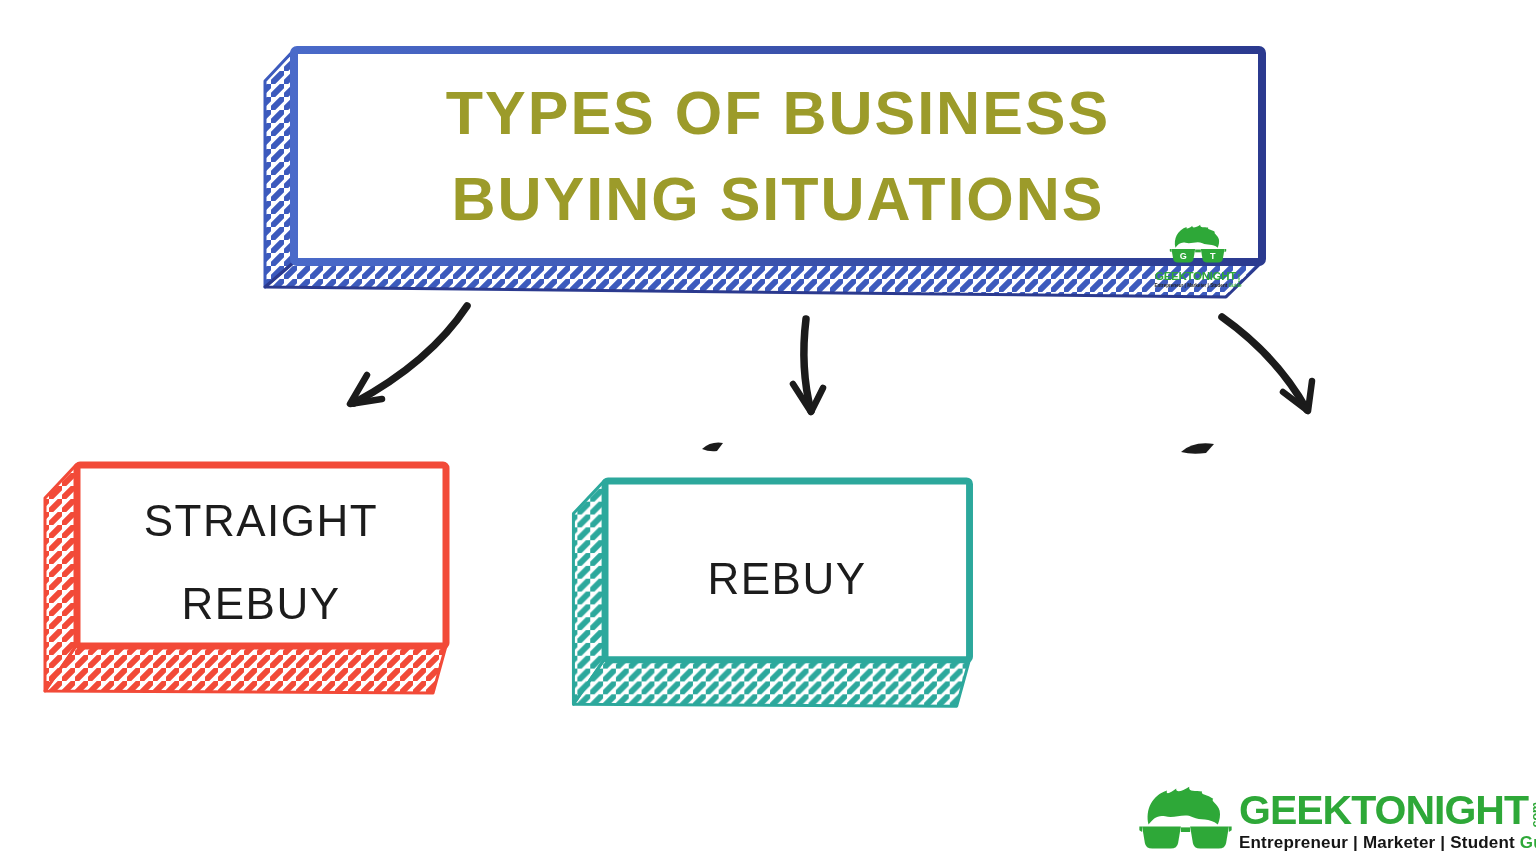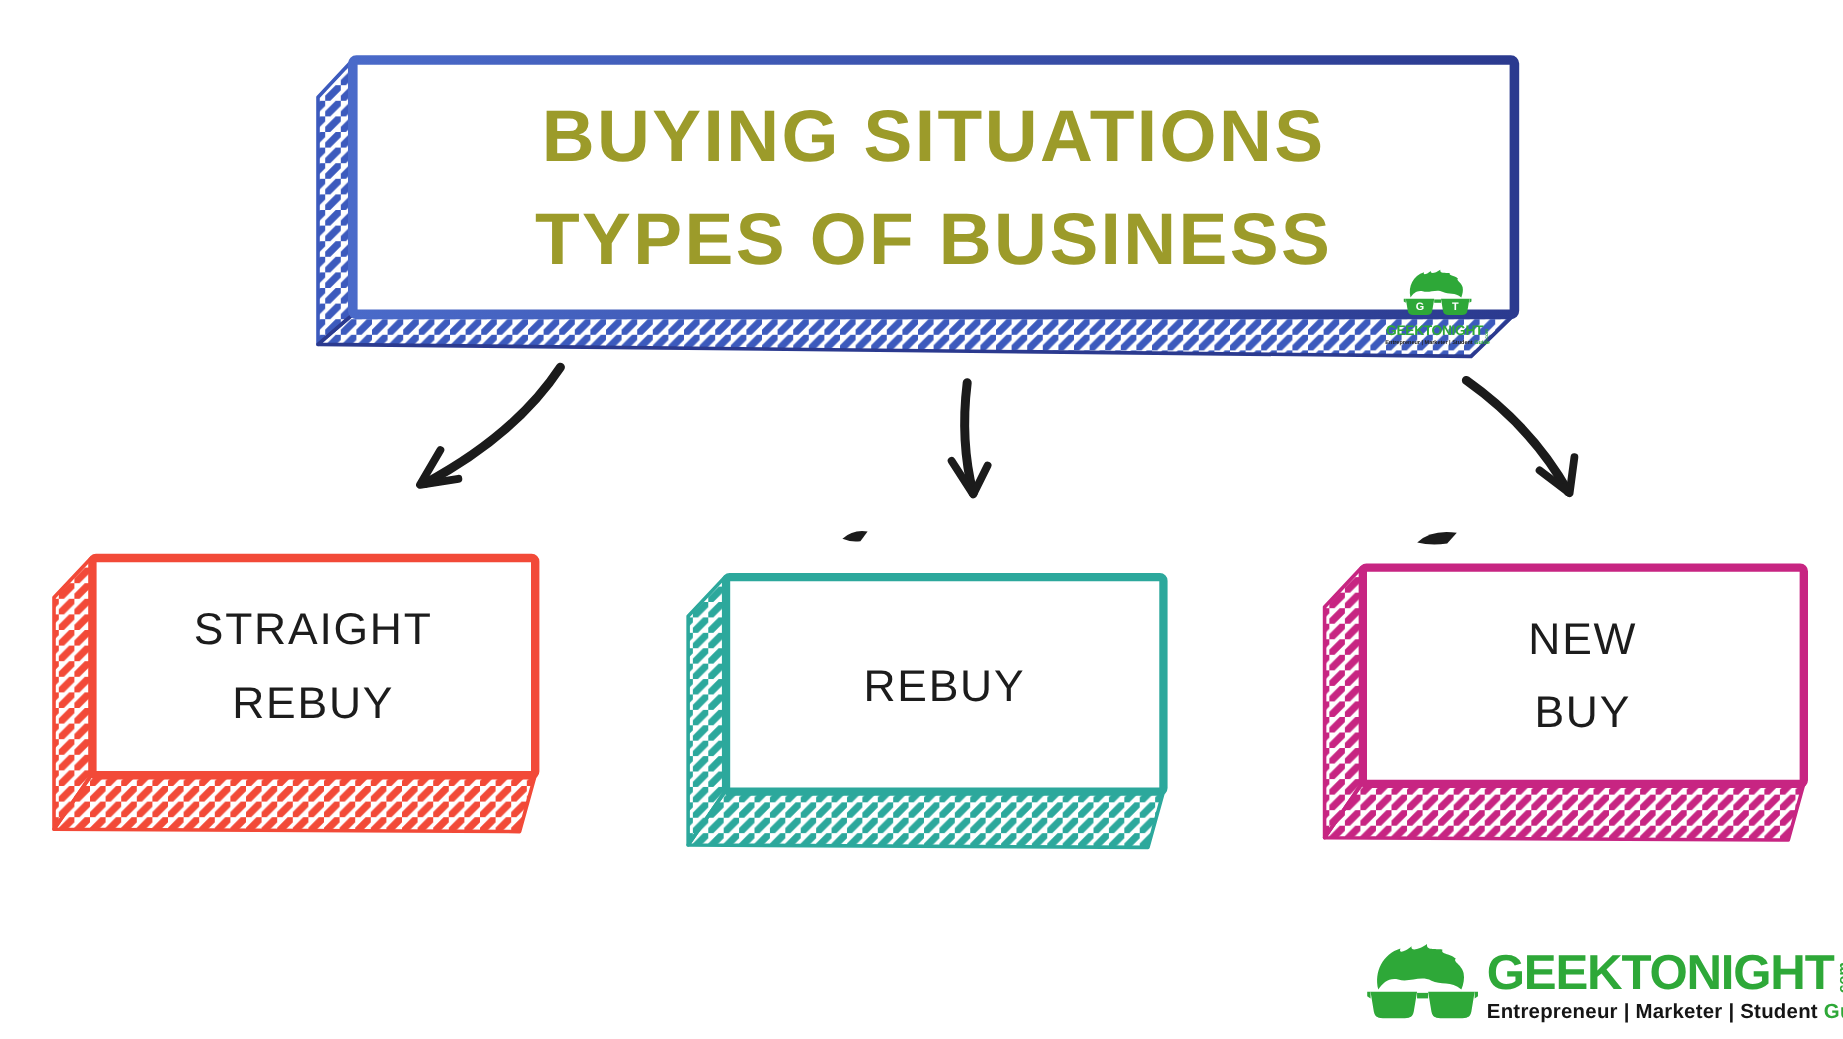--- a/index.html
+++ b/index.html
@@ -23,21 +23,21 @@
   .hlogo-tag .green{color:#2EA838;}
 
   
   svg.arrows{position:absolute;left:0;top:0;width:1536px;height:866px;pointer-events:none;}
 
   
   .sketch-box{position:absolute;}
   .sketch-box svg.frame{position:absolute;left:0;top:0;width:100%;height:100%;}
   .box-label{position:absolute;left:40px;top:5px;width:370px;height:181px;
      display:flex;flex-direction:column;align-items:center;justify-content:center;gap:19px;}
-  .box-line{font-size:37px;color:#1c1c1c;letter-spacing:1.5px;white-space:nowrap;}
+  .box-line{font-size:44px;color:#1c1c1c;letter-spacing:1.5px;white-space:nowrap;margin-top:14px;}
 
   .box-straight{left:36px;top:460px;width:416px;height:245px;}
   .box-modified{left:562px;top:476px;width:416px;height:242px;}
   .box-newbuy{left:1094px;top:468px;width:416px;height:244px;}
 
   
   .flogo{position:absolute;left:1138px;top:784px;display:flex;align-items:center;}
   .flogo-text{margin-left:6px;display:flex;flex-direction:column;line-height:1;}
   .flogo-brandrow{display:flex;align-items:flex-end;}
   .flogo-brand{font-size:41px;font-weight:bold;color:#2EA838;letter-spacing:-1px;white-space:nowrap;}
@@ -61,22 +61,22 @@
         <pattern id="hatchH" width="13" height="13" patternUnits="userSpaceOnUse">
           <path d="M-3,16 L16,-3" stroke-width="6" fill="none" stroke="#3C5ABD"></path>
         </pattern>
       </defs>
       <path d="M36,5 L7,36 L7,242 L36,217 Z" fill="url(#hatchH)" stroke-width="3" stroke-linejoin="round" stroke="#3C5ABD"></path>
       <path d="M36,217 L1004,217 L968,252 L7,242 Z" fill="url(#hatchH)" stroke-width="3" stroke-linejoin="round" stroke="#2B3A8F"></path>
       <rect x="36" y="5" width="968" height="212" rx="3" fill="#ffffff" stroke="url(#hdrg)" stroke-width="8"></rect>
     </svg>
 
     <div class="header-title">
+      <div class="title-line">TYPES OF BUSINESS</div>
       <div class="title-line">BUYING SITUATIONS</div>
-      <div class="title-line">TYPES OF BUSINESS</div>
     </div>
 
     <div class="hlogo">
       <svg width="58" height="44" viewBox="0 0 100 78">
         <path fill="#2EA838" d="M10,44 C6,28 14,12 30,7 C28,12 34,10 40,5 C39,10 47,8 54,3
                  C53,9 61,7 68,8 C66,12 74,11 80,16 C77,19 85,21 87,29 C88,34 87,39 85,44
                  C76,36 66,40 58,36 C48,31 38,38 28,35 C20,33 14,38 10,44 Z"></path>
         <path fill="#2EA838" d="M3,46 L45,46 L42,64 Q41,70 34,70 L14,70 Q7,70 6,64 Z"></path>
         <path fill="#2EA838" d="M55,46 L97,46 L94,64 Q93,70 86,70 L66,70 Q59,70 58,64 Z"></path>
         <rect fill="#2EA838" x="45" y="47" width="10" height="5"></rect>
@@ -132,36 +132,20 @@
       </defs>
       <path d="M40,5 L9,38 L9,231 L40,186 Z" fill="url(#hatch1)" stroke-width="3" stroke-linejoin="round" stroke="#2CA89C"></path>
       <path d="M40,186 L410,186 L397,233 L9,231 Z" fill="url(#hatch1)" stroke-width="3" stroke-linejoin="round" stroke="#2CA89C"></path>
       <rect x="41" y="5" width="369" height="181" rx="3" fill="#ffffff" stroke-width="7" stroke="#2CA89C"></rect>
     </svg>
     <div class="box-label">
       <div class="box-line">REBUY</div>
     </div>
   </div>
 
-  <div class="sketch-box box-newbuy">
-    <svg class="frame" viewBox="0 0 416 245">
-      <defs>
-        <pattern id="hatch2" width="13" height="13" patternUnits="userSpaceOnUse">
-          <path d="M-3,16 L16,-3" stroke-width="6" fill="none" stroke="#C72582"></path>
-        </pattern>
-      </defs>
-      <path d="M40,5 L9,38 L9,231 L40,186 Z" fill="url(#hatch2)" stroke-width="3" stroke-linejoin="round" stroke="#C72582"></path>
-      <path d="M40,186 L410,186 L397,233 L9,231 Z" fill="url(#hatch2)" stroke-width="3" stroke-linejoin="round" stroke="#C72582"></path>
-      <rect x="41" y="5" width="369" height="181" rx="3" fill="#ffffff" stroke-width="7" stroke="#C72582"></rect>
-    </svg>
-    <div class="box-label">
-      <div class="box-line">NEW</div>
-      <div class="box-line">BUY</div>
-    </div>
-  </div>
 
   <div class="flogo">
     <svg width="95" height="72" viewBox="0 0 100 78">
       <path fill="#2EA838" d="M10,44 C6,28 14,12 30,7 C28,12 34,10 40,5 C39,10 47,8 54,3
                C53,9 61,7 68,8 C66,12 74,11 80,16 C77,19 85,21 87,29 C88,34 87,39 85,44
                C76,36 66,40 58,36 C48,31 38,38 28,35 C20,33 14,38 10,44 Z"></path>
       <path fill="#2EA838" d="M3,46 L45,46 L42,64 Q41,70 34,70 L14,70 Q7,70 6,64 Z"></path>
       <path fill="#2EA838" d="M55,46 L97,46 L94,64 Q93,70 86,70 L66,70 Q59,70 58,64 Z"></path>
       <rect fill="#2EA838" x="45" y="47" width="10" height="5"></rect>
       <path fill="#2EA838" d="M0,46 L3,46 L3,52 L0,50 Z"></path>

